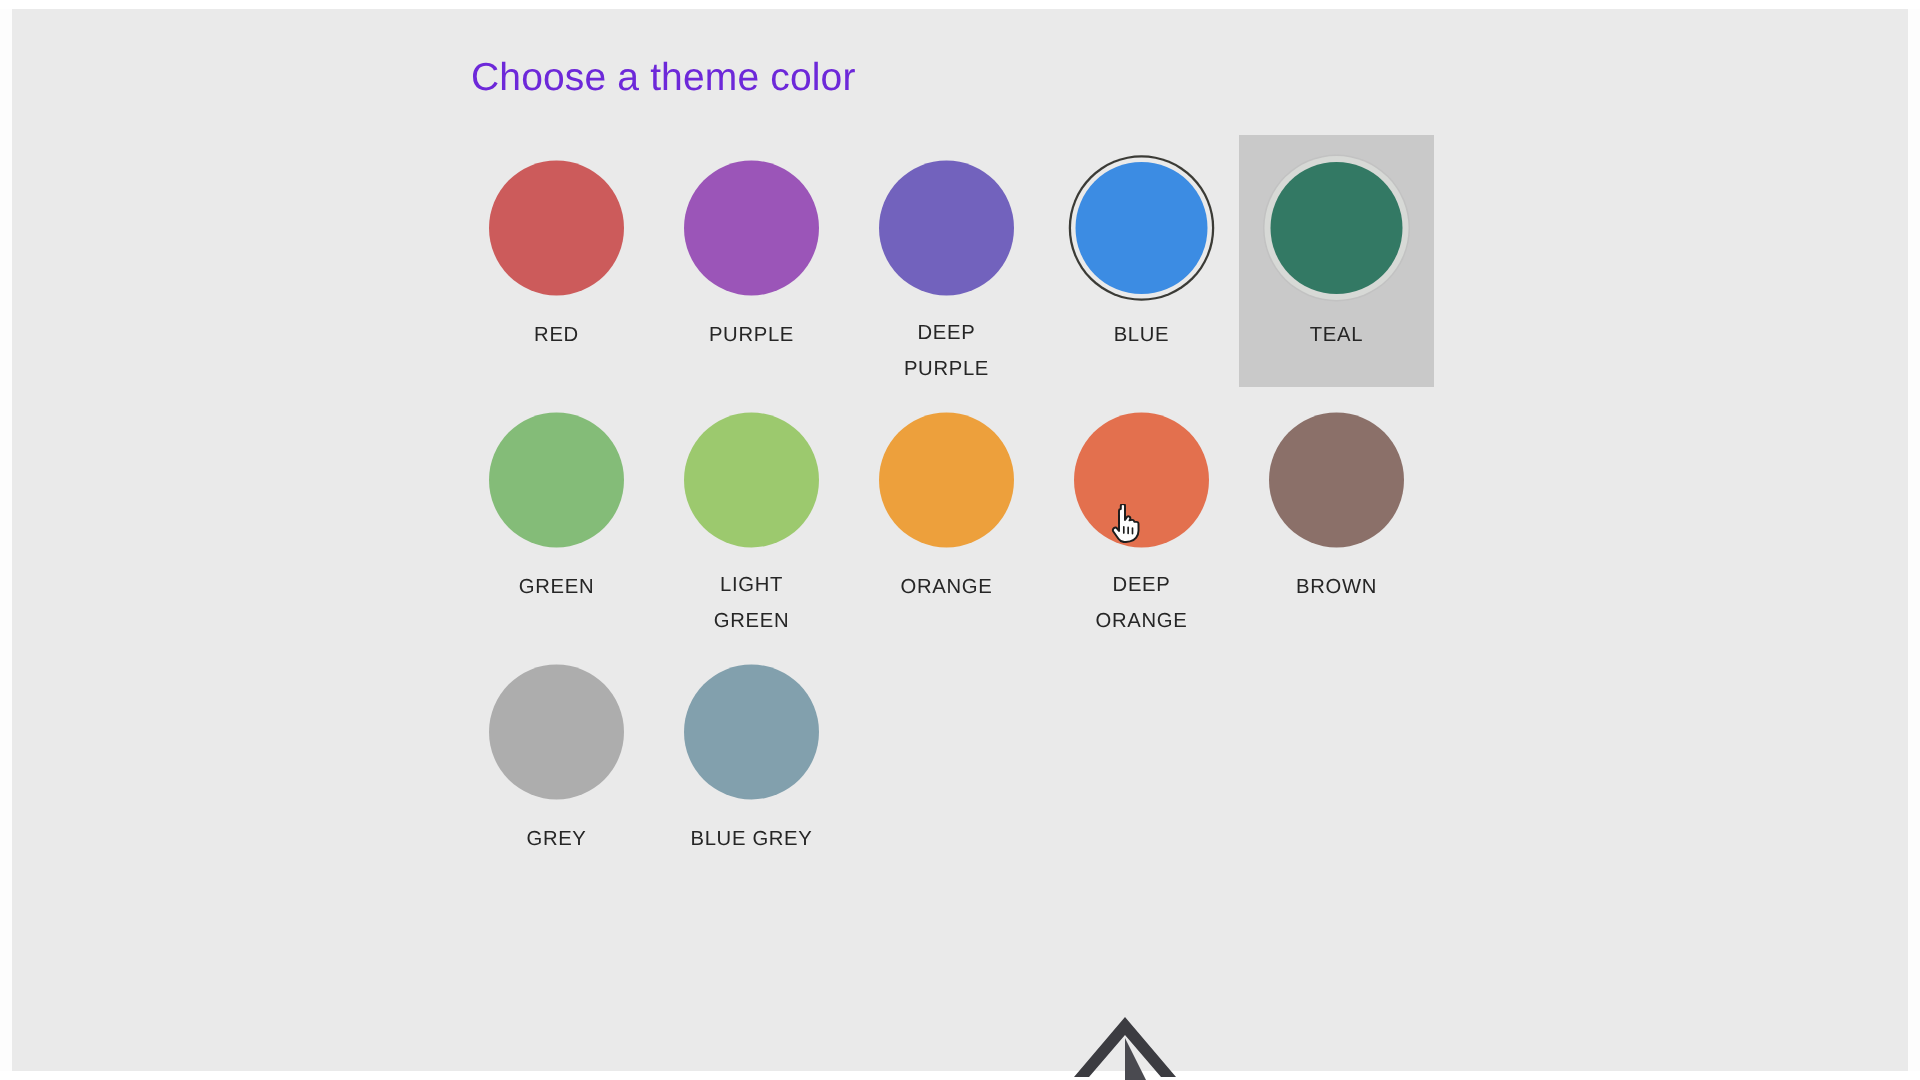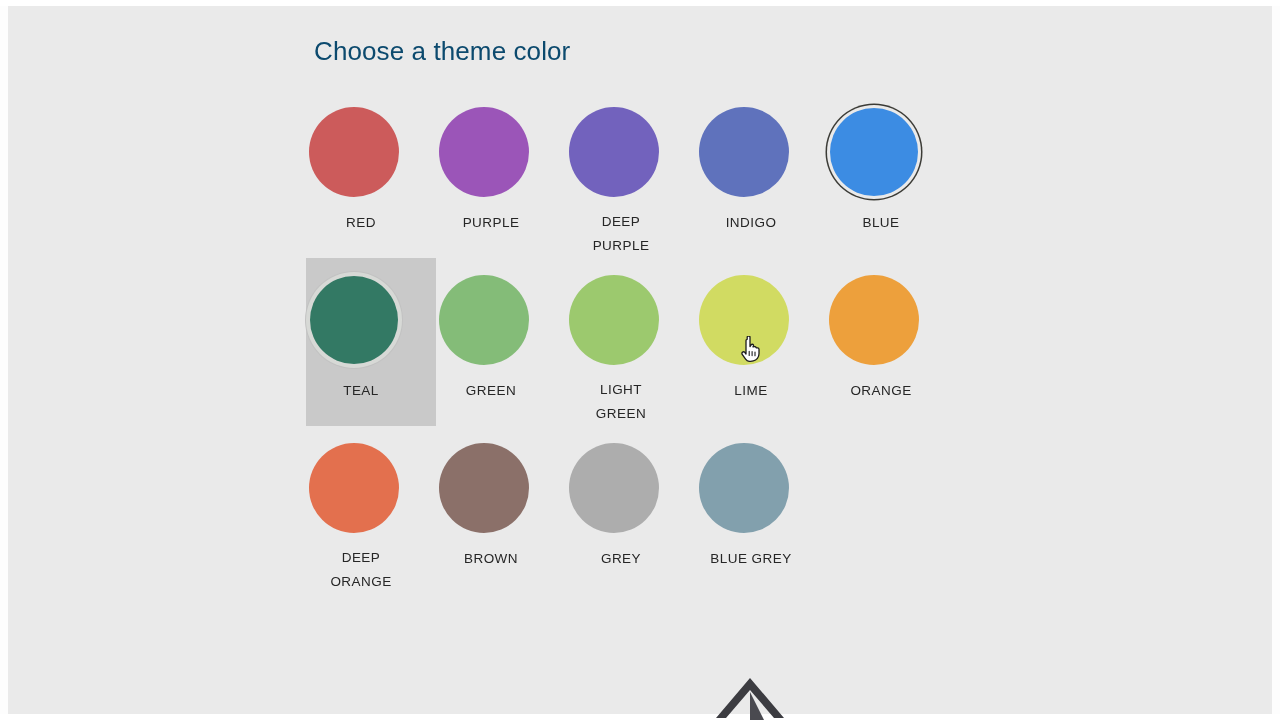--- a/index.html
+++ b/index.html
@@ -62,41 +62,42 @@
     left: 306px;
     top: 24px;
     width: 660px;
     height: 690px;
   }
 
   #page-title {
     font-size: 26px;
     line-height: 30px;
     font-weight: 400;
-    color: #0c4a6e;
+    color: #6d28d9;
     letter-spacing: 0.1px;
     margin: 12px 0 0 8px;
     padding: 0;
   }
 
   #swatch-grid {
     position: absolute;
     left: 0;
     top: 66px;
     width: 660px;
     display: flex;
     flex-wrap: wrap;
   }
 
   .swatch-cell {
     width: 130px;
     height: 168px;
     box-sizing: border-box;
     display: flex;
     flex-direction: column;
+    align-items: center;
     padding-top: 14px;
     background: transparent;
     cursor: pointer;
     position: relative;
   }
   .swatch-cell.is-hovered {
     background: #c9c9c9;
   }
 
   .swatch-ringbox {
@@ -195,26 +196,20 @@
           </div>
           <div class="swatch-label">PURPLE</div>
         </div>
         <div class="swatch-cell row-1">
           <div class="swatch-ringbox">
             <span class="swatch-disc" style="background: rgb(114, 98, 189);"></span>
           </div>
           <div class="swatch-label">DEEP
 PURPLE</div>
         </div>
-        <div class="swatch-cell row-1">
-          <div class="swatch-ringbox">
-            <span class="swatch-disc" style="background: rgb(95, 114, 188);"></span>
-          </div>
-          <div class="swatch-label">INDIGO</div>
-        </div>
         <div class="swatch-cell row-2 is-selected">
           <div class="swatch-ringbox">
             <span class="swatch-disc" style="background: rgb(60, 140, 227);"></span>
           </div>
           <div class="swatch-label">BLUE</div>
         </div>
         <div class="swatch-cell row-2 is-hovered">
           <div class="swatch-ringbox">
             <span class="swatch-disc" style="background: rgb(51, 121, 100);"></span>
           </div>
@@ -225,26 +220,20 @@
             <span class="swatch-disc" style="background: rgb(132, 188, 120);"></span>
           </div>
           <div class="swatch-label">GREEN</div>
         </div>
         <div class="swatch-cell row-3">
           <div class="swatch-ringbox">
             <span class="swatch-disc" style="background: rgb(156, 201, 110);"></span>
           </div>
           <div class="swatch-label">LIGHT
 GREEN</div>
-        </div>
-        <div class="swatch-cell row-3">
-          <div class="swatch-ringbox">
-            <span class="swatch-disc" style="background: rgb(209, 219, 98);"></span>
-          </div>
-          <div class="swatch-label">LIME</div>
         </div>
         <div class="swatch-cell row-3">
           <div class="swatch-ringbox">
             <span class="swatch-disc" style="background: rgb(237, 160, 60);"></span>
           </div>
           <div class="swatch-label">ORANGE</div>
         </div>
         <div class="swatch-cell row-3">
           <div class="swatch-ringbox">
             <span class="swatch-disc" style="background: rgb(227, 112, 78);"></span>

